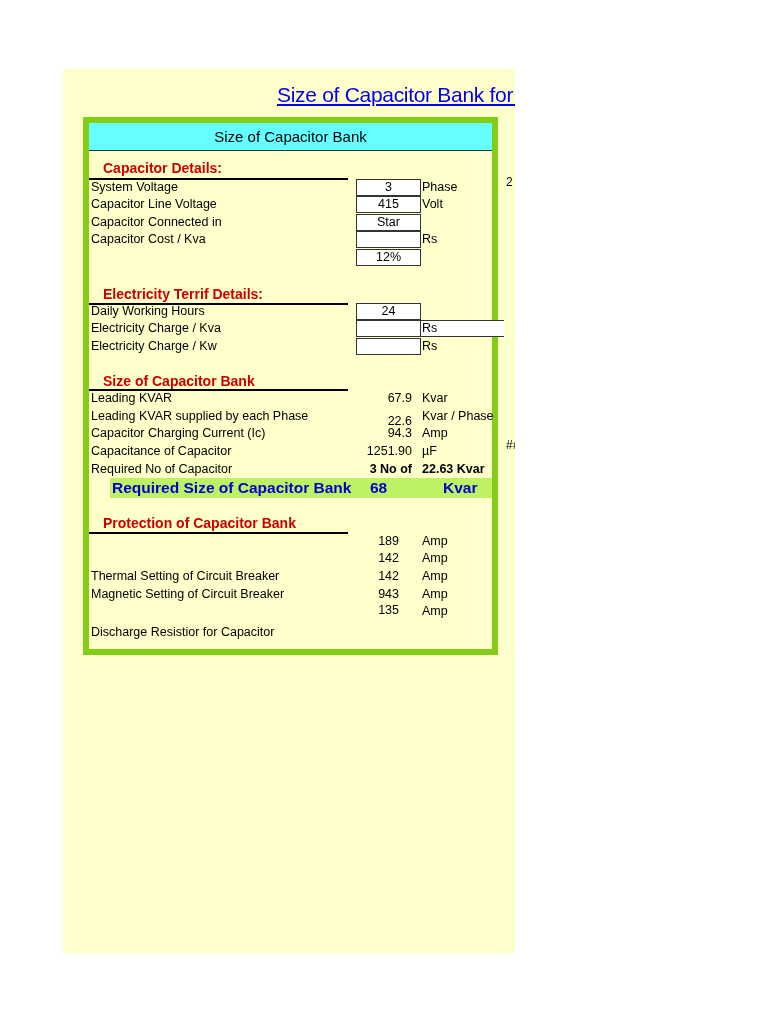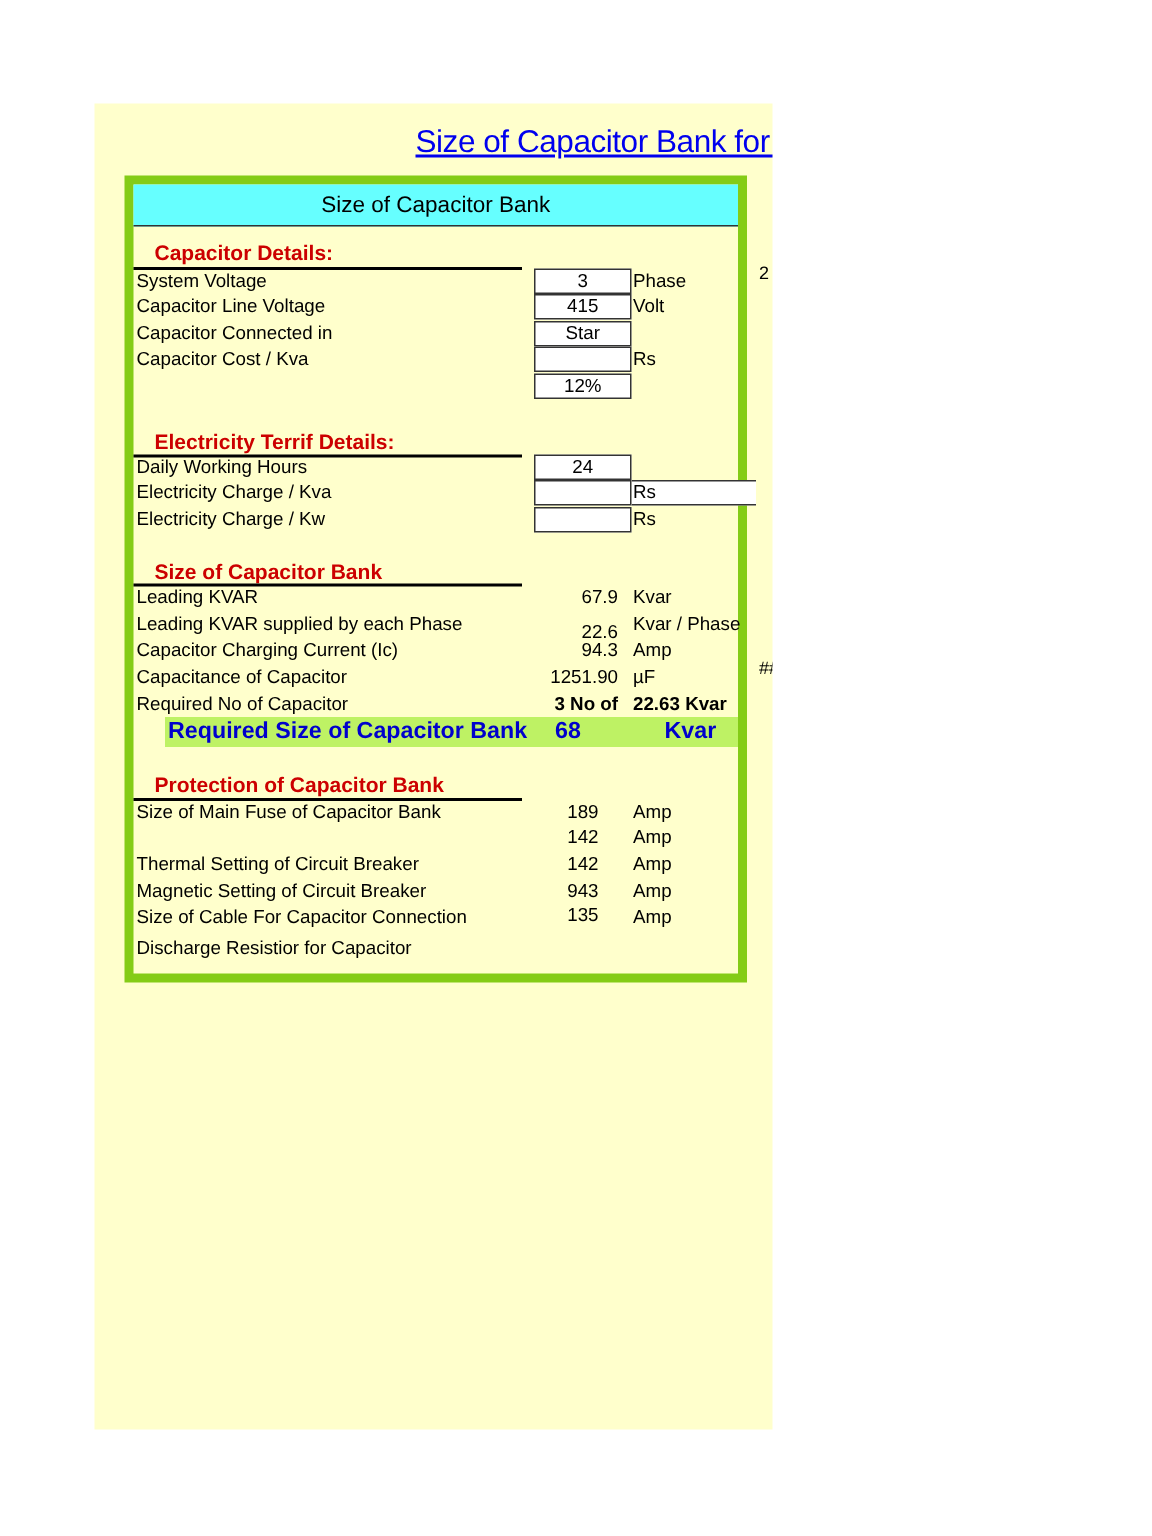--- a/index.html
+++ b/index.html
@@ -108,36 +108,34 @@
 
     <div class="highlight" style="top:355px">
       <div class="hl-label">Required Size of Capacitor Bank</div>
       <div class="hl-val">68</div>
       <div class="hl-unit">Kvar</div>
     </div>
 
     <div class="section-title" style="top:392px">Protection of Capacitor Bank</div>
     <div class="section-rule" style="top:409px"></div>
 
-    <div class="row-label" style="top:410px">Size of Main Fuse of Capacitor Bank</div>
     <div class="val" style="top:410px;width:50px">189</div>
     <div class="unit" style="top:410px">Amp</div>
 
     <div class="val" style="top:427px;width:50px">142</div>
     <div class="unit" style="top:427px">Amp</div>
 
     <div class="row-label" style="top:445px">Thermal Setting of Circuit Breaker</div>
     <div class="val" style="top:445px;width:50px">142</div>
     <div class="unit" style="top:445px">Amp</div>
 
     <div class="row-label" style="top:463px">Magnetic Setting of Circuit Breaker</div>
     <div class="val" style="top:463px;width:50px">943</div>
     <div class="unit" style="top:463px">Amp</div>
 
-    <div class="row-label" style="top:480px">Size of Cable For Capacitor Connection</div>
     <div class="val" style="top:479px;width:50px">135</div>
     <div class="unit" style="top:480px">Amp</div>
 
     <div class="row-label" style="top:501px">Discharge Resistior for Capacitor</div>
   </div>
 
   <div class="side-note" style="top:106px">2</div>
   <div class="side-note" style="top:369px">##</div>
 </div>
 

